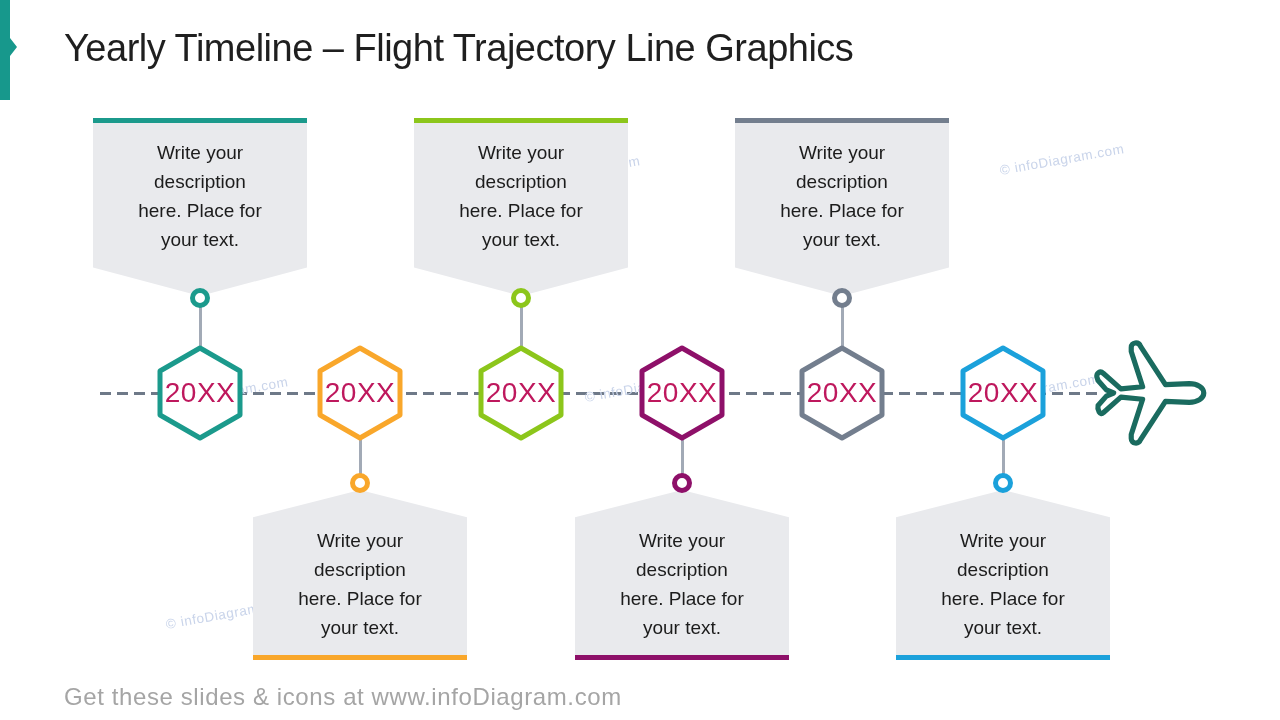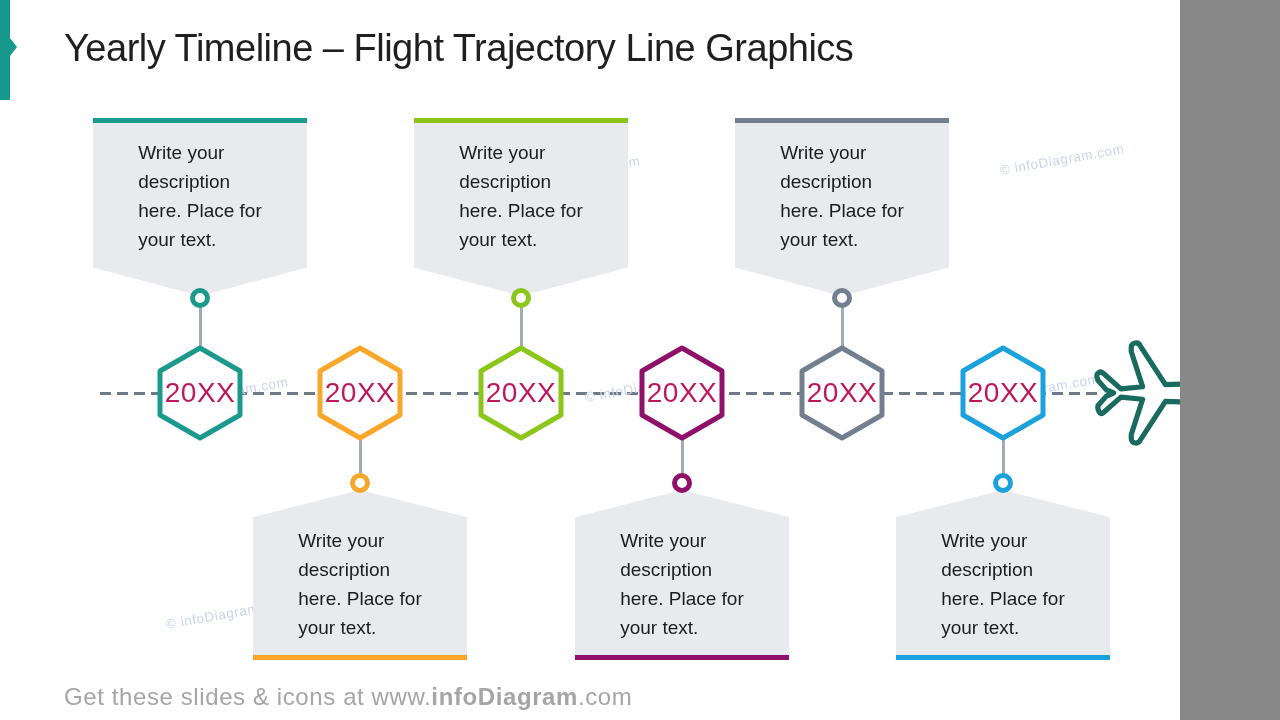--- a/index.html
+++ b/index.html
@@ -1,17 +1,17 @@
 <!DOCTYPE html>
 <html style="--accent: #17988C; --title-text: #1F1F1F; --desc-text: #1C1C1C; --box-bg: #E9EAED; --dash: #6E7988; --connector: #A2AAB6; --plane: #1A6B5F; --footer-text: #A5A5A5; --watermark: #C9D4EA;"><head>
 <meta charset="utf-8">
 <style>
   html,body{margin:0;padding:0;background:#888;}
   .slide{
-    position:relative; width:1180px; height:720px; background:#ffffff;
+    position:relative; width:1280px; height:720px; background:#ffffff;
     overflow:hidden; font-family:"Liberation Sans", sans-serif;
   }
   
   .accent{position:absolute;left:0;top:0;z-index:5;}
   
   .title{
     position:absolute; left:64px; top:27px; margin:0;
     font-size:38px; font-weight:400; letter-spacing:-0.5px;
     color:var(--title-text); white-space:nowrap; z-index:5;
   }
@@ -36,21 +36,21 @@
   }
   .pos-top .callout{top:118px; height:178px;
     clip-path:polygon(0 0,100% 0,100% 84%,50% 100%,0 84%);}
   .pos-bottom .callout{top:490px; height:170px;
     clip-path:polygon(50% 0,100% 16%,100% 100%,0 100%,0 16%);}
   .bar{position:absolute; left:0; right:0; height:5px; background:var(--c);}
   .pos-top .bar{top:0;}
   .pos-bottom .bar{bottom:0;}
   .desc{
     position:absolute; left:8px; right:8px; display:flex; align-items:center;
-    justify-content:center; white-space:pre-line;
+    justify-content:center; text-align:center; white-space:pre-line;
     font-size:19px; line-height:29px; color:var(--desc-text);
   }
   .pos-top .desc{top:5px; height:145px;}
   .pos-bottom .desc{top:27px; height:133px;}
   .ring{
     position:absolute; left:97px; width:20px; height:20px; box-sizing:border-box;
     border:5px solid var(--c); border-radius:50%; background:#fff;
   }
   .pos-top .ring{top:288px;}
   .pos-bottom .ring{top:473px;}
@@ -61,21 +61,21 @@
     font-size:28px; color:#be185d; letter-spacing:0.5px;
   }
   
   .plane{position:absolute; left:1096px; top:336px; z-index:3; color:var(--plane);}
   .plane svg{overflow:visible;}
   
   .footer{
     position:absolute; left:64px; top:683px; font-size:24px; letter-spacing:0.6px;
     color:var(--footer-text); z-index:5; white-space:nowrap;
   }
-  .footer .brand{font-weight:700;}
+  .footer .brand{font-weight:400;}
 </style>
 </head>
 <body>
 
 <div class="slide">
 
   <svg class="accent" width="20" height="104" viewBox="0 0 20 104">
     <path d="M0,0 H10 V38 L17,47 L10,56 V100 H0 Z" fill="var(--accent)"></path>
   </svg>
 

